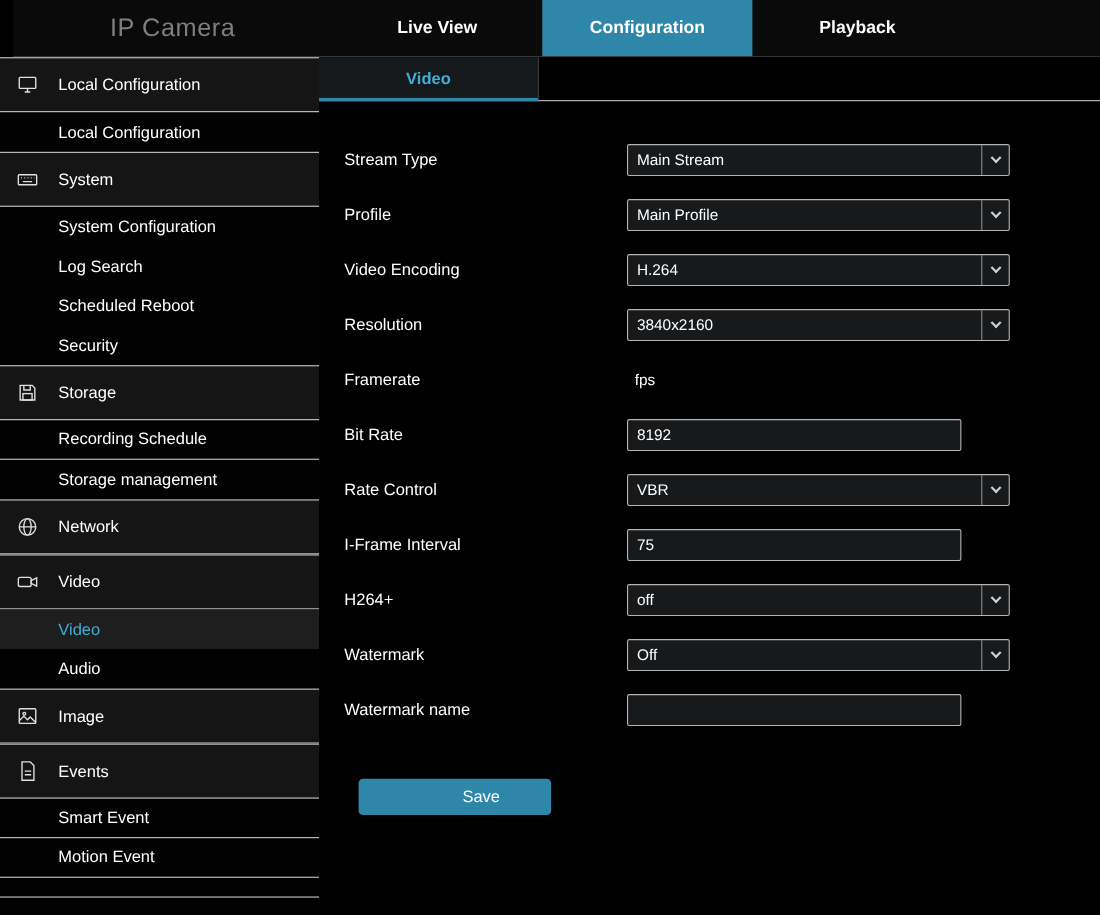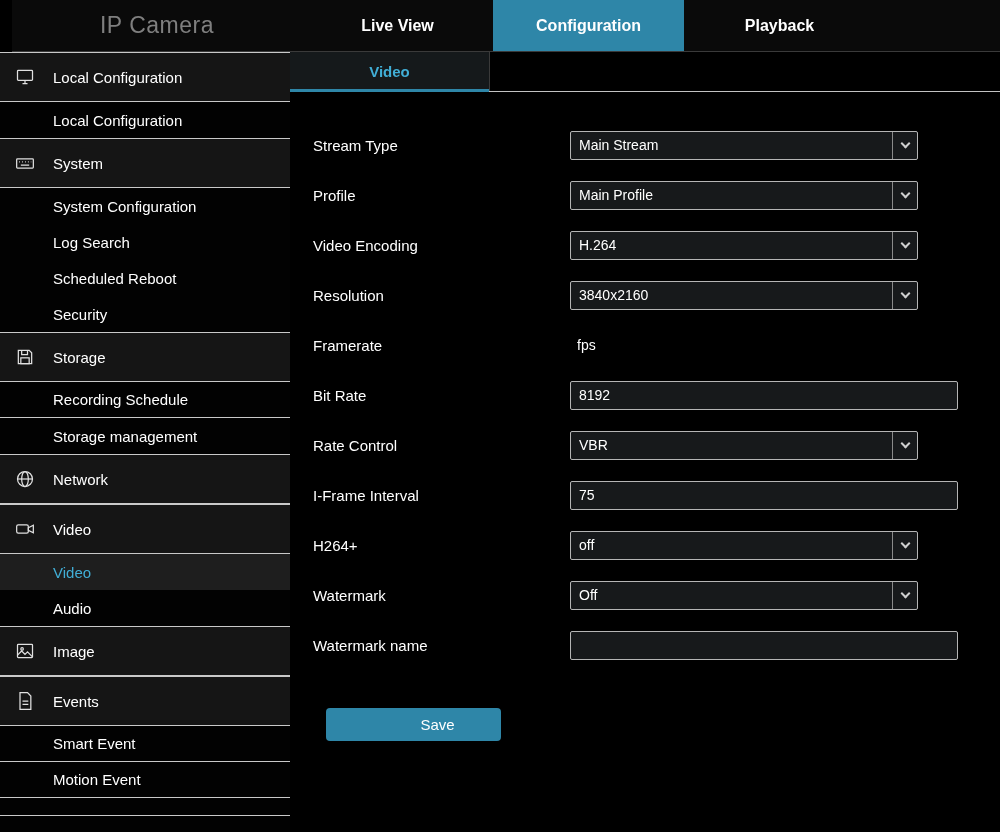--- a/index.html
+++ b/index.html
@@ -123,21 +123,21 @@
   }
   .chev {
     display: inline-block;
     width: 7px; height: 7px;
     border-right: 2px solid #cfcfcf;
     border-bottom: 2px solid #cfcfcf;
     transform: rotate(45deg);
     margin-top: -4px;
   }
   .tinput {
-    width: 388px; height: 29px;
+    width: 304px; height: 29px;
     background: #17191b;
     border: 1px solid #b5b5b5;
     border-radius: 2px;
     color: #fff;
     font-size: 14px;
     padding: 0 8px;
     font-family: "Liberation Sans", sans-serif;
     outline: none;
   }
   .suffix { margin-left: 7px; font-size: 14px; color: #fff; }

